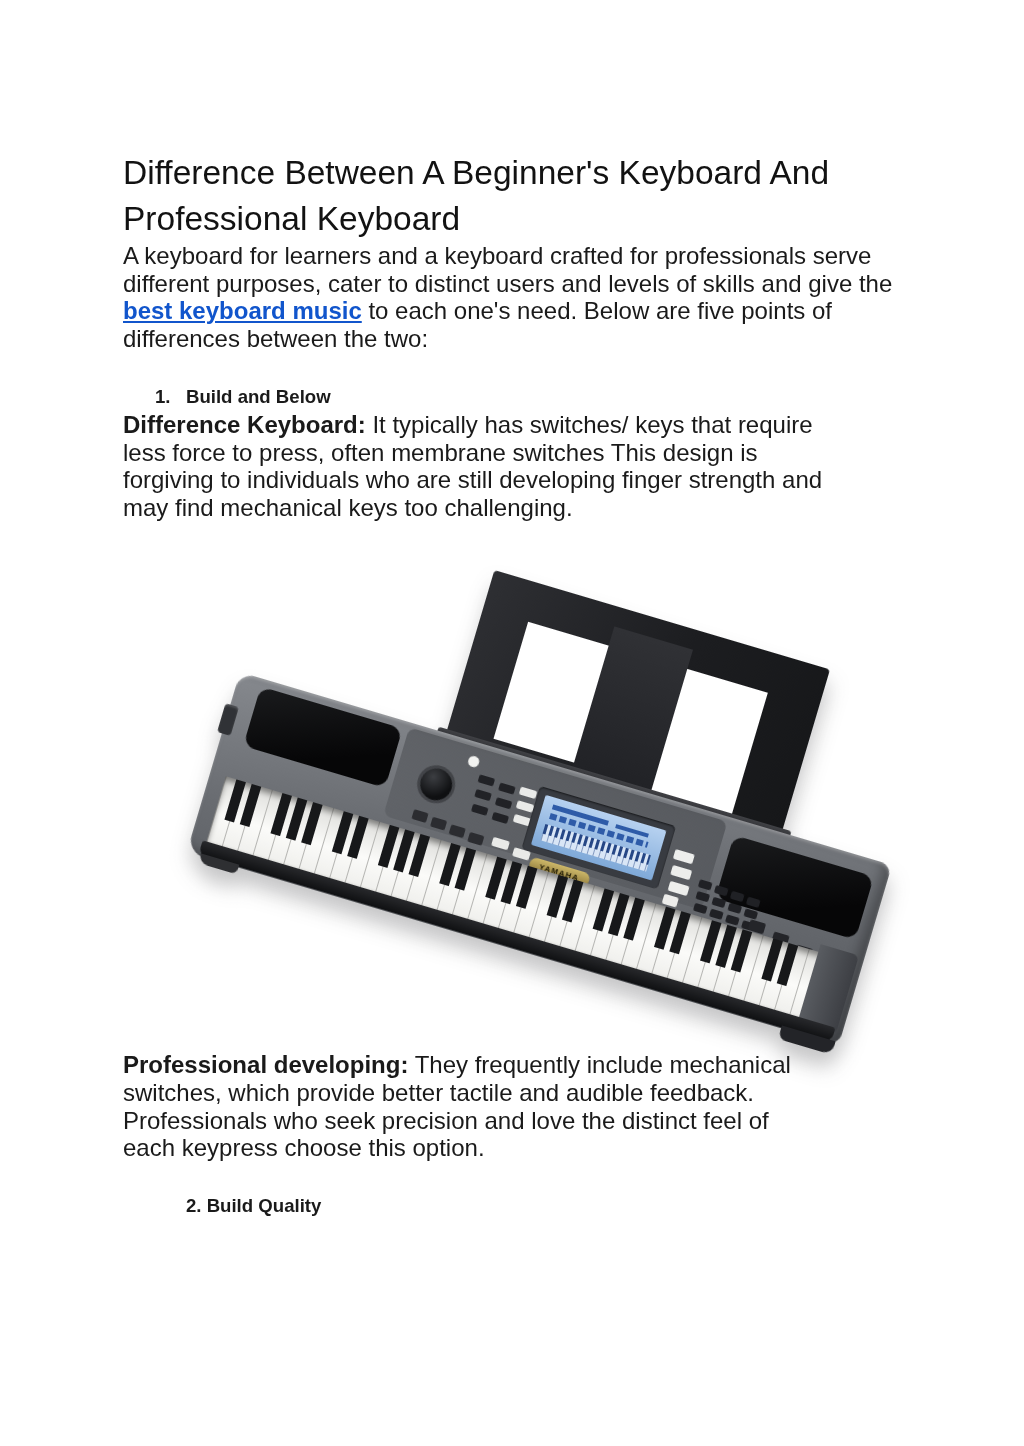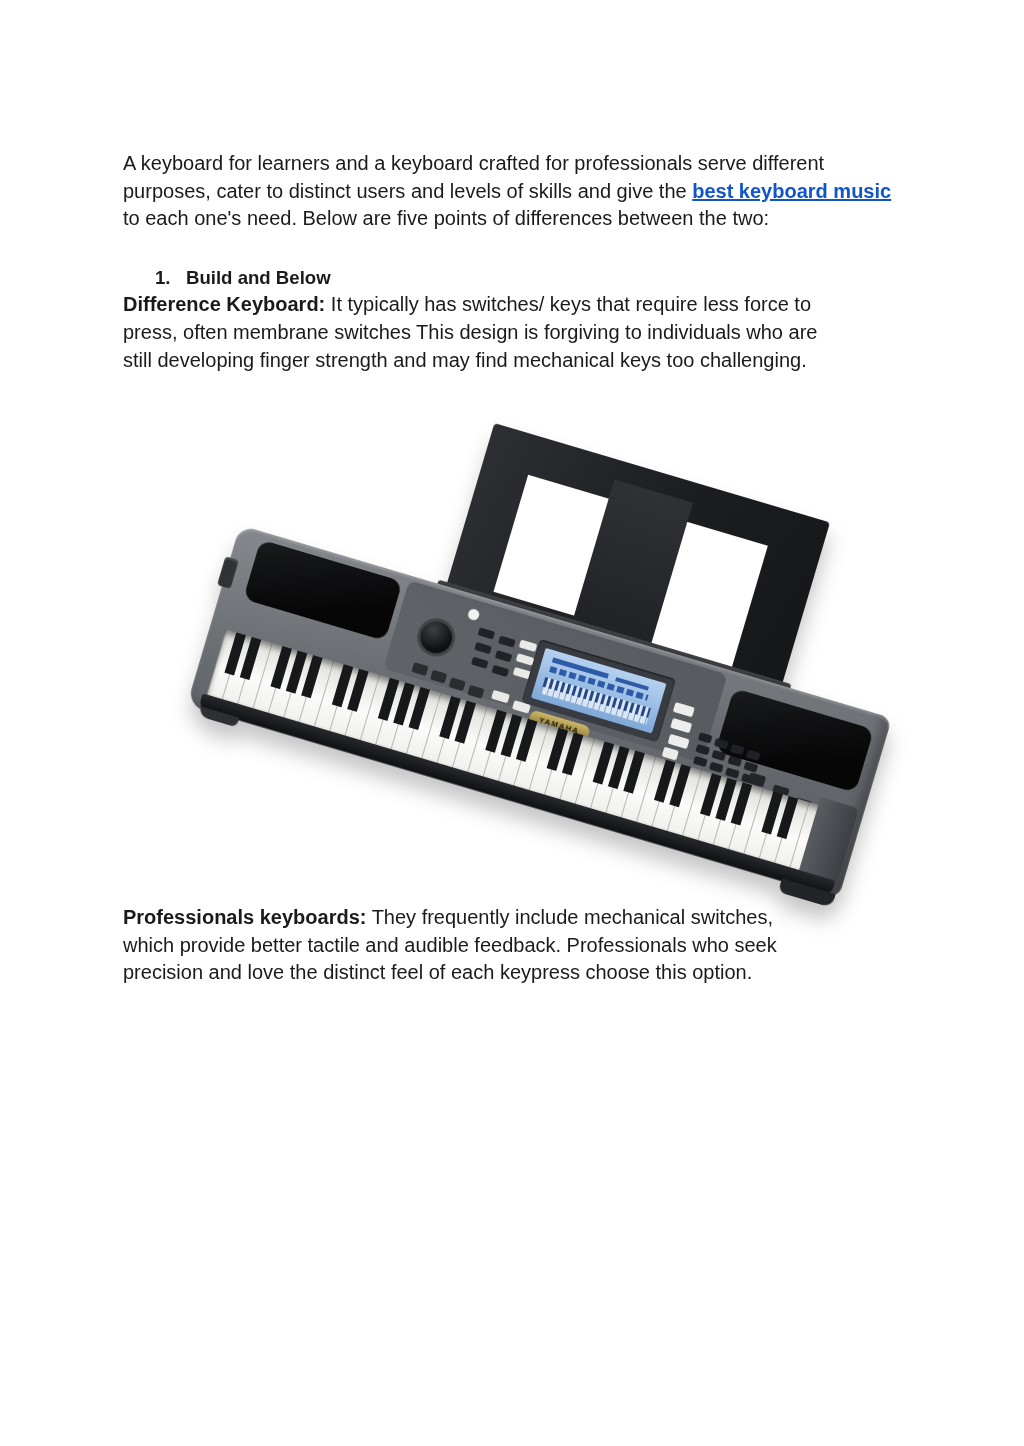--- a/index.html
+++ b/index.html
@@ -5,21 +5,21 @@
   html,body{margin:0;padding:0;}
   body{
     width:1024px;height:1446px;background:#ffffff;
     font-family:"Liberation Sans",sans-serif;color:#161616;
     overflow:hidden;
   }
   .page{padding:150px 124px 0 123px;}
   .doc-title{
     font-size:33.5px;font-weight:400;line-height:46px;margin:0;color:#121212;
   }
-  p.bodytext{font-size:20px;line-height:27.6px;margin:0;color:#1a1a1a;}
+  p.bodytext{font-size:24px;line-height:27.6px;margin:0;color:#1a1a1a;}
   .intro{margin-top:16px;}
   a.doclink{color:#1155cc;font-weight:700;text-decoration:underline;cursor:pointer;}
   .list-item{
     margin-top:31px;display:flex;font-size:18.6px;line-height:27.6px;
     font-weight:700;color:#1a1a1a;padding-left:32px;
   }
   .list-item .num{width:31px;flex:none;}
   .indent{margin-left:63px;}
   .para-beginners{margin-top:31px;max-width:716px;}
   .para-professional{margin-top:20px;max-width:700px;}
@@ -111,20 +111,21 @@
   .foot-l{left:14px;top:185px;width:40px;height:10px;background:#2e2f32;border-radius:0 0 6px 10px;}
   .foot-r{left:620px;top:185px;width:56px;height:14px;background:#232428;border-radius:0 0 10px 8px;}
   .nub{left:-5px;top:34px;width:14px;height:30px;background:#303236;border-radius:4px;
     box-shadow:inset 0 2px 2px rgba(255,255,255,.15);}
 </style>
 </head>
 <body>
 
 <div class="page">
 
+  <h1 class="doc-title">Difference Between A Beginner's Keyboard And Professional Keyboard</h1>
 
   <p class="bodytext intro"><span>A keyboard for learners and a keyboard crafted for professionals serve different purposes, cater to distinct users and levels of skills and give the </span><a class="doclink">best keyboard music</a><span> to each one's need. Below are five points of differences between the two:</span></p>
 
   <div class="list-item">
     <span class="num">1.</span>
     <span>Build and Below</span>
   </div>
 
   <p class="bodytext indent para-beginners"><span class="lead">Difference Keyboard:</span><span> It typically has switches/ keys that require less force to press, often membrane switches This design is forgiving to individuals who are still developing finger strength and may find mechanical keys too challenging.</span></p>
 
@@ -166,16 +167,17 @@
         </div>
         <div class="endcap"></div>
         <div class="rail"></div>
         <div class="foot-l"></div>
         <div class="foot-r"></div>
         <div class="nub"></div>
       </div>
     </div>
   </div>
 
-  <p class="bodytext indent para-professional"><span class="lead">Professionals keyboards:</span><span> They frequently include mechanical switches, which provide better tactile and audible feedback. Professionals who seek precision and love the distinct feel of each keypress choose this option.</span></p>
+  <p class="bodytext indent para-professional"><span class="lead">Professional developing:</span><span> They frequently include mechanical switches, which provide better tactile and audible feedback. Professionals who seek precision and love the distinct feel of each keypress choose this option.</span></p>
 
+  <div class="heading2 indent">2. Build Quality</div>
 
 </div>
 
 </body></html>

